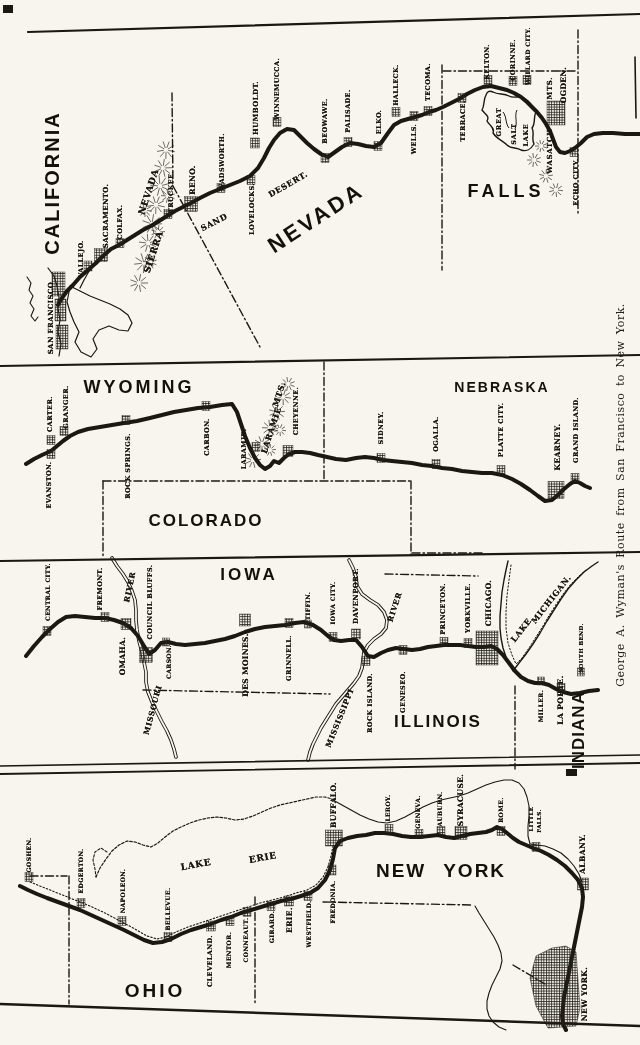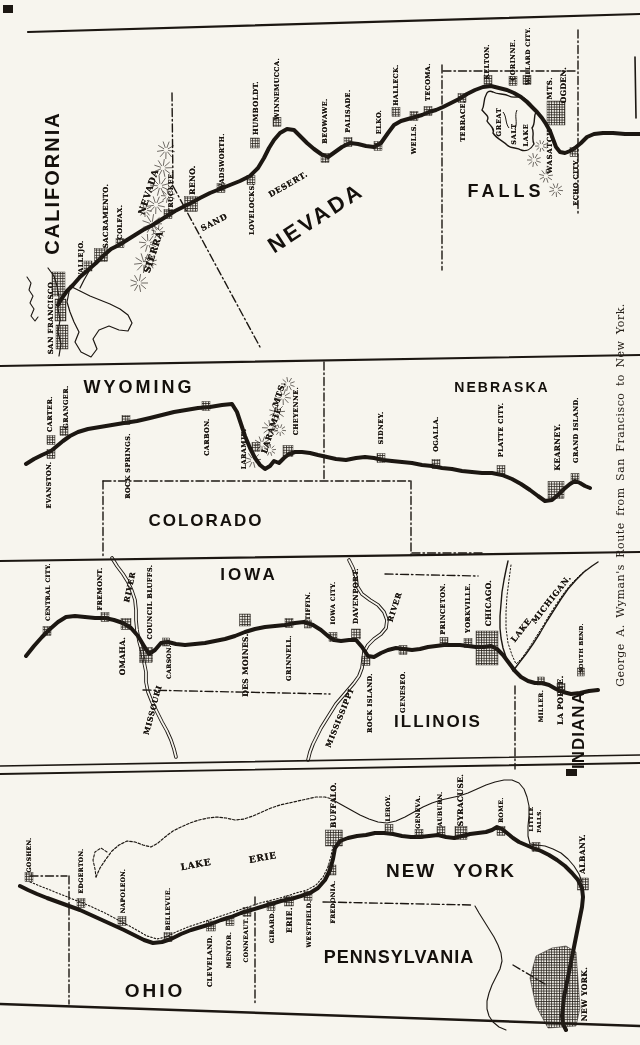--- a/index.html
+++ b/index.html
@@ -257,22 +257,21 @@
       <div class="lbl lbl-town" style="left: 541px; top: 706px; font-size: 6px; transform: translate(-50%, -50%) rotate(-90deg);">MILLER.</div>
       <div class="lbl lbl-town" style="left: 561px; top: 700px; font-size: 7.5px; transform: translate(-50%, -50%) rotate(-90deg);">LA PORTE.</div>
       <div class="lbl lbl-town" style="left: 582px; top: 648px; font-size: 5.5px; transform: translate(-50%, -50%) rotate(-90deg);">SOUTH BEND.</div>
       <div class="lbl lbl-feat" style="left: 153px; top: 710px; font-size: 7.5px; transform: translate(-50%, -50%) rotate(-75deg);">MISSOURI</div>
       <div class="lbl lbl-feat" style="left: 130px; top: 587px; font-size: 7.5px; transform: translate(-50%, -50%) rotate(-78deg);">RIVER</div>
       <div class="lbl lbl-feat" style="left: 340px; top: 718px; font-size: 7.5px; transform: translate(-50%, -50%) rotate(-68deg);">MISSISSIPPI</div>
       <div class="lbl lbl-feat" style="left: 395px; top: 607px; font-size: 7.5px; transform: translate(-50%, -50%) rotate(-72deg);">RIVER</div>
       <div class="lbl lbl-feat" style="left: 521px; top: 630px; font-size: 8px; transform: translate(-50%, -50%) rotate(-52deg);">LAKE</div>
       <div class="lbl lbl-feat" style="left: 551px; top: 599px; font-size: 8px; transform: translate(-50%, -50%) rotate(-52deg);">MICHIGAN.</div>
       <div class="lbl lbl-state" style="left: 155px; top: 990px; font-size: 19px; letter-spacing: 3px; transform: translate(-50%, -50%) rotate(0deg);">OHIO</div>
-      <div class="lbl lbl-state" style="left: 441px; top: 870px; font-size: 19px; letter-spacing: 2px; transform: translate(-50%, -50%) rotate(0deg); margin-left: 10px;">NEW YORK</div>
-      <div class="lbl lbl-state" style="left: 399px; top: 957px; font-size: 18px; letter-spacing: 1px; transform: translate(-50%, -50%) rotate(0deg);">PENNSYLVANIA</div>
+      <div class="lbl lbl-state" style="left: 441px; top: 870px; font-size: 19px; letter-spacing: 2px; transform: translate(-50%, -50%) rotate(0deg);">NEW YORK</div>
       <div class="lbl lbl-town" style="left: 29px; top: 855px; font-size: 6px; transform: translate(-50%, -50%) rotate(-90deg);">GOSHEN.</div>
       <div class="lbl lbl-town" style="left: 81px; top: 871px; font-size: 6px; transform: translate(-50%, -50%) rotate(-90deg);">EDGERTON.</div>
       <div class="lbl lbl-town" style="left: 123px; top: 891px; font-size: 6px; transform: translate(-50%, -50%) rotate(-90deg);">NAPOLEON.</div>
       <div class="lbl lbl-town" style="left: 168px; top: 909px; font-size: 6px; transform: translate(-50%, -50%) rotate(-90deg);">BELLEVUE.</div>
       <div class="lbl lbl-town" style="left: 210px; top: 961px; font-size: 6.5px; transform: translate(-50%, -50%) rotate(-90deg);">CLEVELAND.</div>
       <div class="lbl lbl-town" style="left: 229px; top: 950px; font-size: 6px; transform: translate(-50%, -50%) rotate(-90deg);">MENTOR.</div>
       <div class="lbl lbl-town" style="left: 246px; top: 940px; font-size: 6px; transform: translate(-50%, -50%) rotate(-90deg);">CONNEAUT.</div>
       <div class="lbl lbl-town" style="left: 272px; top: 927px; font-size: 6px; transform: translate(-50%, -50%) rotate(-90deg);">GIRARD.</div>
       <div class="lbl lbl-town" style="left: 290px; top: 920px; font-size: 7.5px; transform: translate(-50%, -50%) rotate(-90deg);">ERIE.</div>
       <div class="lbl lbl-town" style="left: 309px; top: 924px; font-size: 6px; transform: translate(-50%, -50%) rotate(-90deg);">WESTFIELD.</div>

